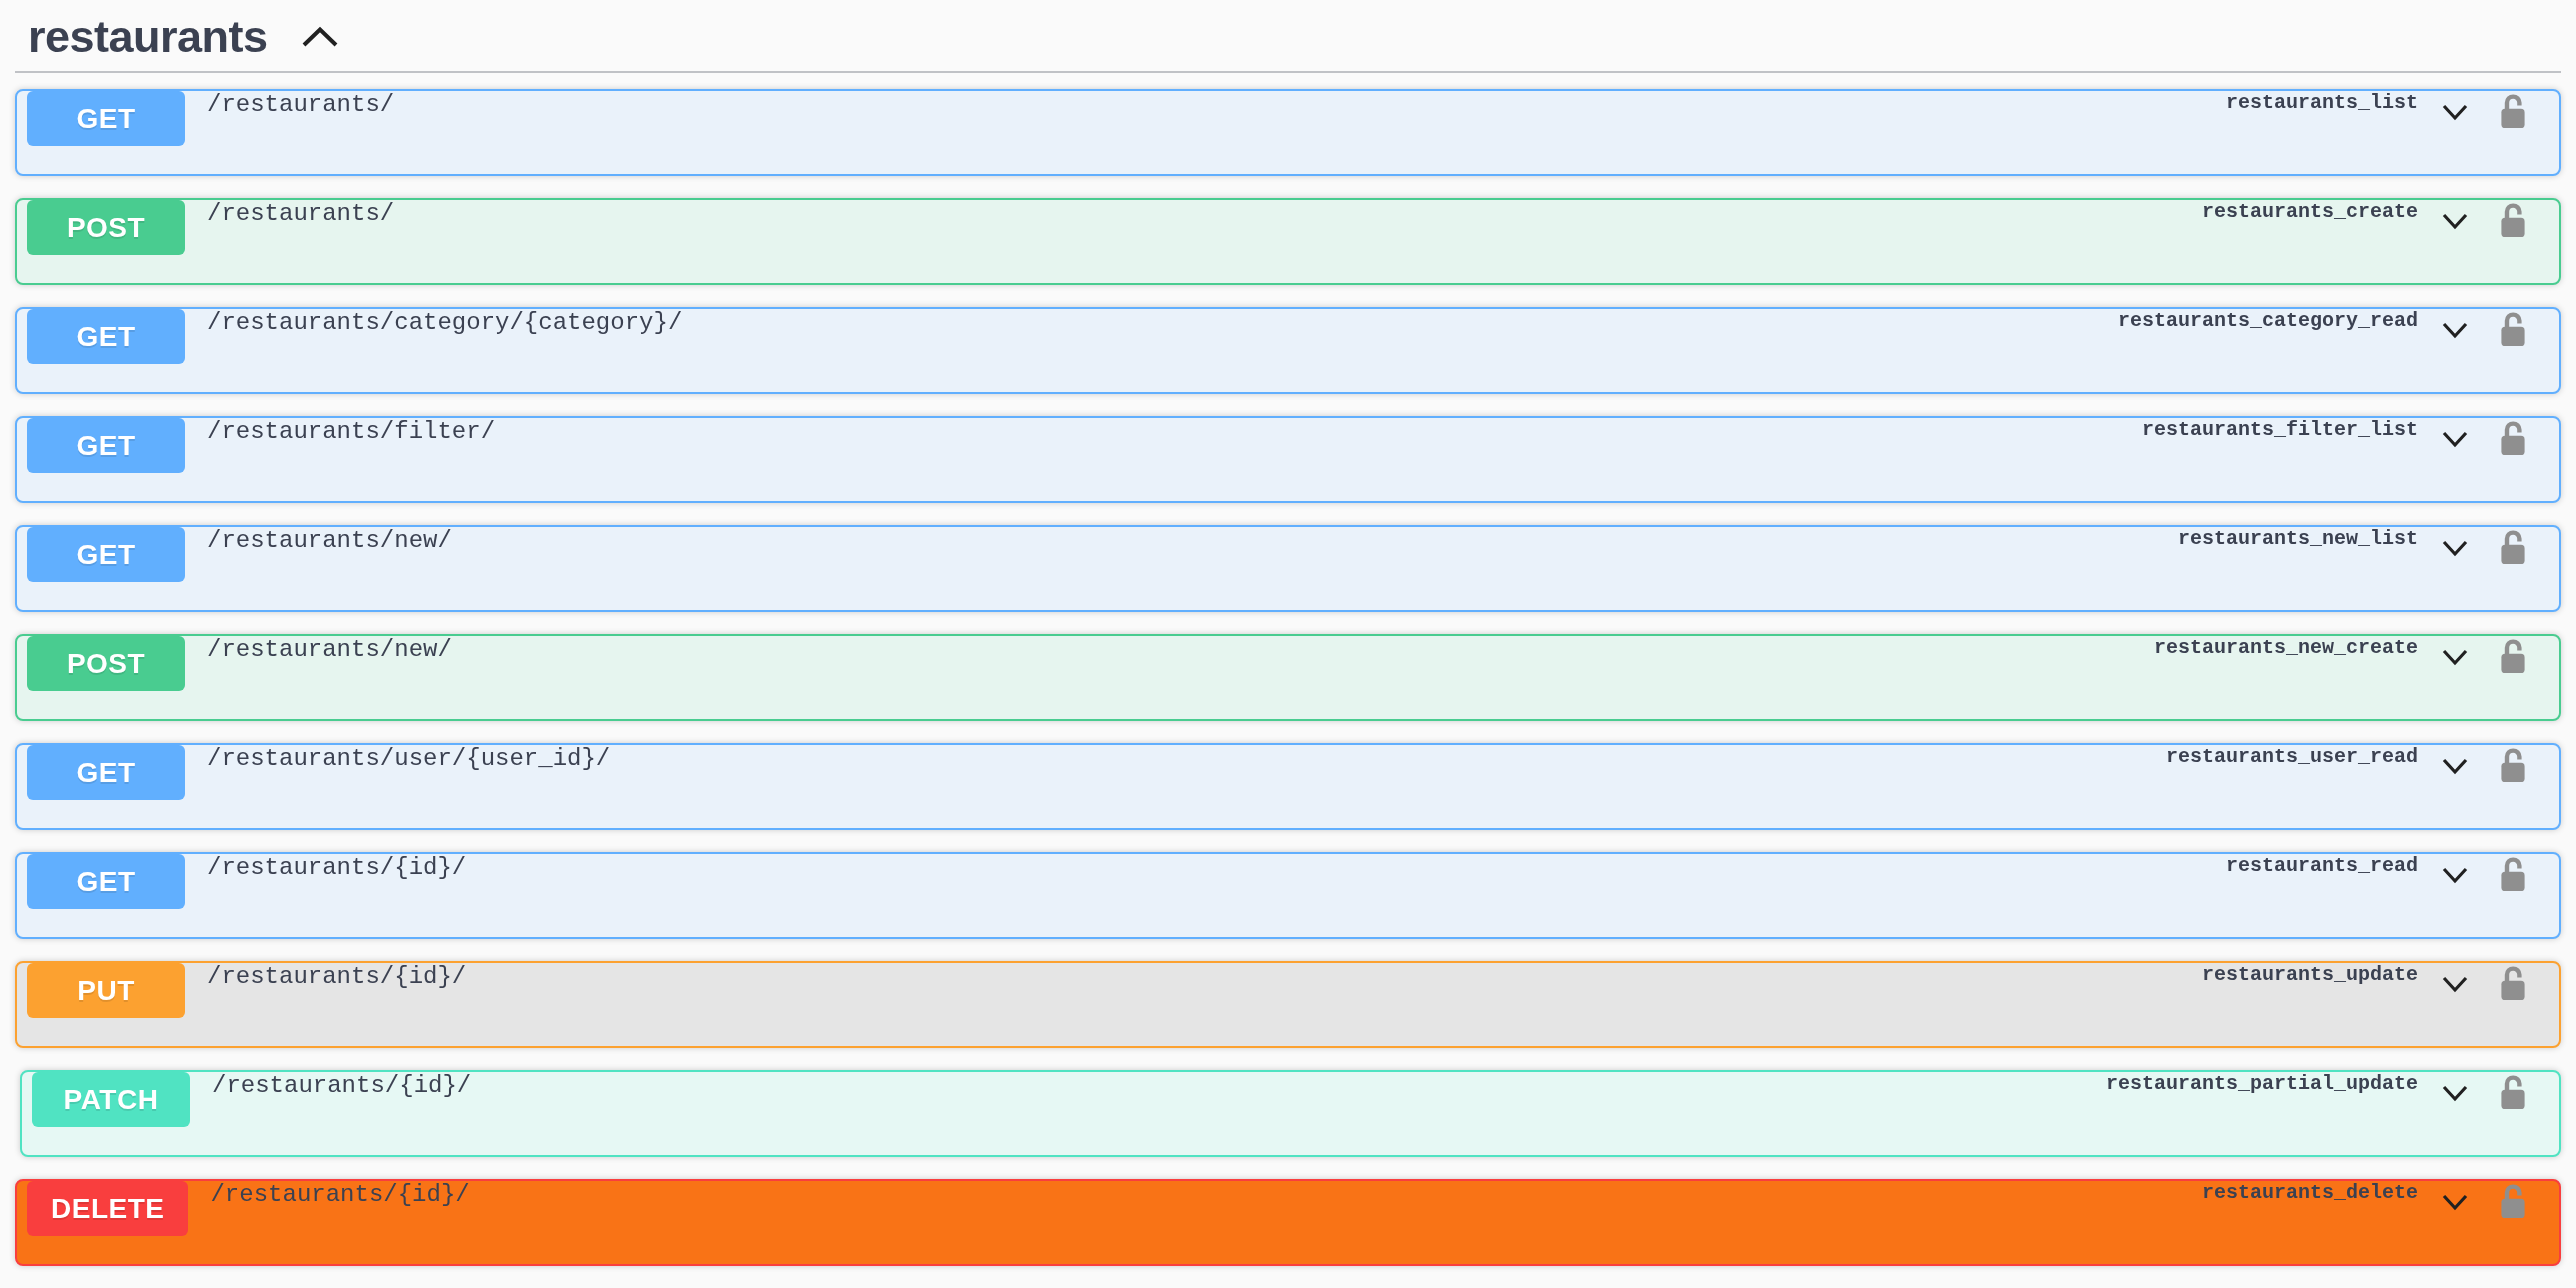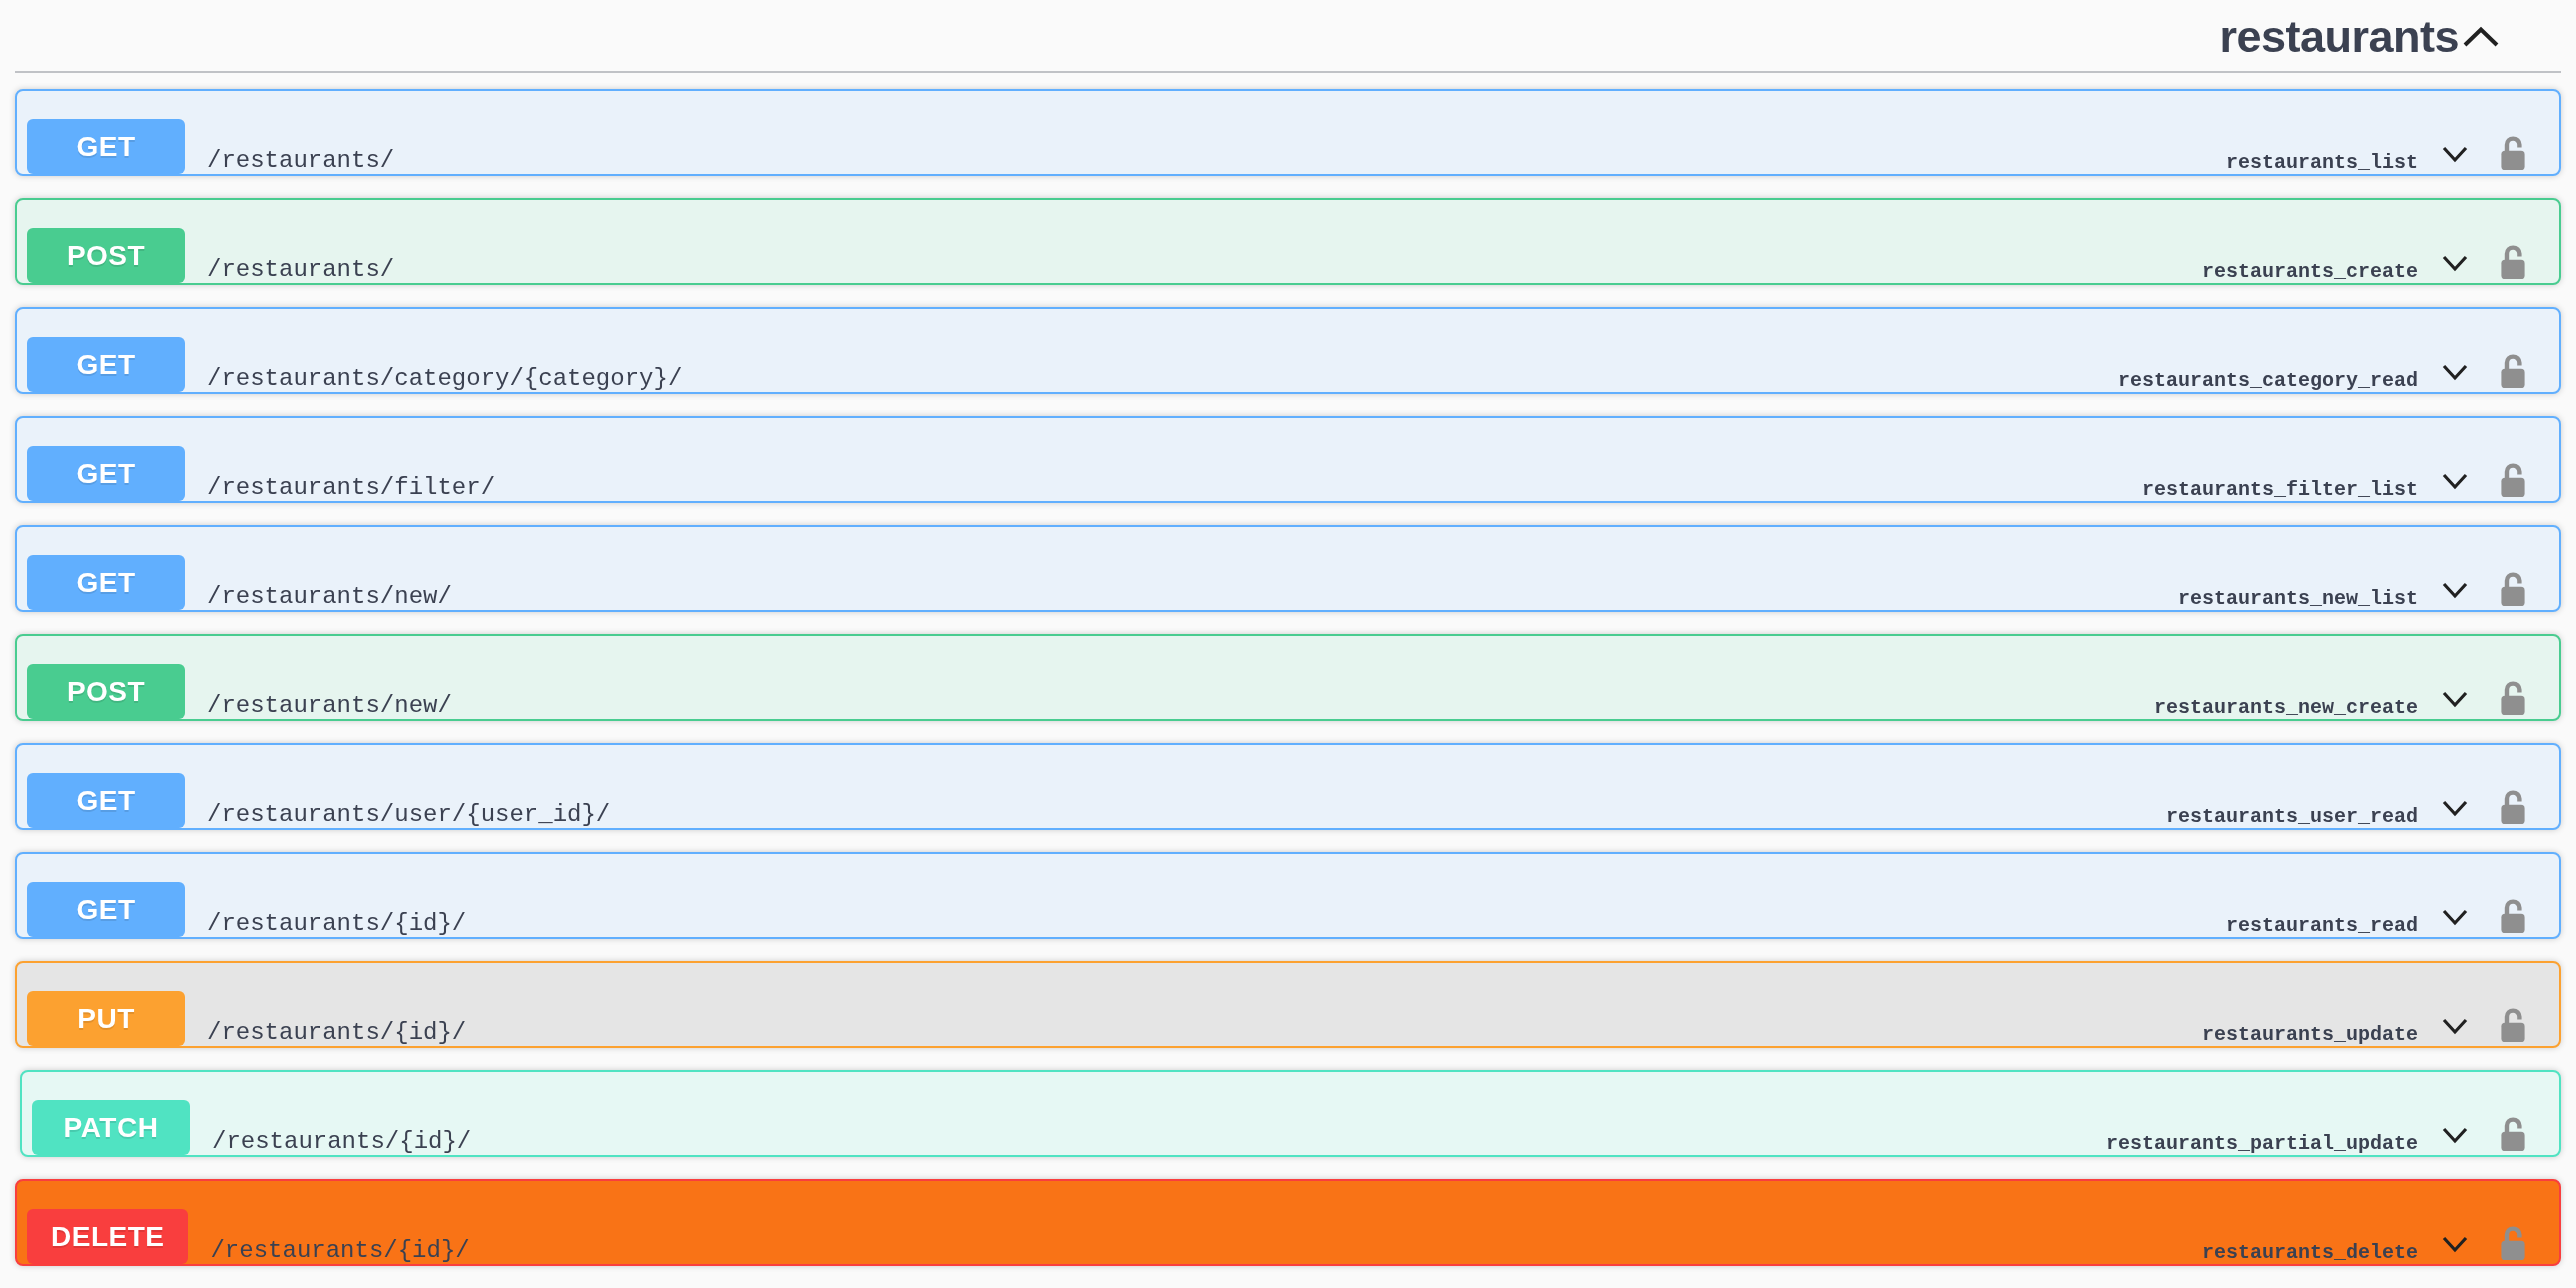--- a/index.html
+++ b/index.html
@@ -10,26 +10,27 @@
     background: #fafafa;
     font-family: "Liberation Sans", sans-serif;
     overflow: hidden;
   }
   .api-section { width: 100%; height: 100%; padding-top: 2px; }
 
   
   .tag-header {
     display: flex;
     align-items: center;
-    justify-content: flex-end;
+    justify-content: flex-start;
     height: 71px;
     margin: 0 15px 16px 15px;
     padding: 0 59px 0 13px;
     border-bottom: 2px solid rgba(59,65,81,.3);
     cursor: pointer;
+    gap: 31px;
   }
   .tag-title {
     margin: 0;
     font-size: 45px;
     font-weight: 700;
     color: #3b4151;
     letter-spacing: -0.5px;
   }
   .collapse-btn {
     background: none; border: none; padding: 0;
@@ -42,21 +43,21 @@
   
   .opblock {
     height: 87px;
     margin: 0 15px 22px 15px;
     border: 2px solid;
     border-radius: 8px;
     box-shadow: 0 0 6px rgba(0,0,0,.19);
   }
   .summary {
     display: flex;
-    align-items: flex-end;
+    align-items: flex-start;
     height: 100%;
     padding: 0 26px 0 10px;
     cursor: pointer;
   }
   .method-badge {
     min-width: 158px;
     height: 55px;
     padding: 0 24px;
     border-radius: 6px;
     display: flex; align-items: center; justify-content: center;

